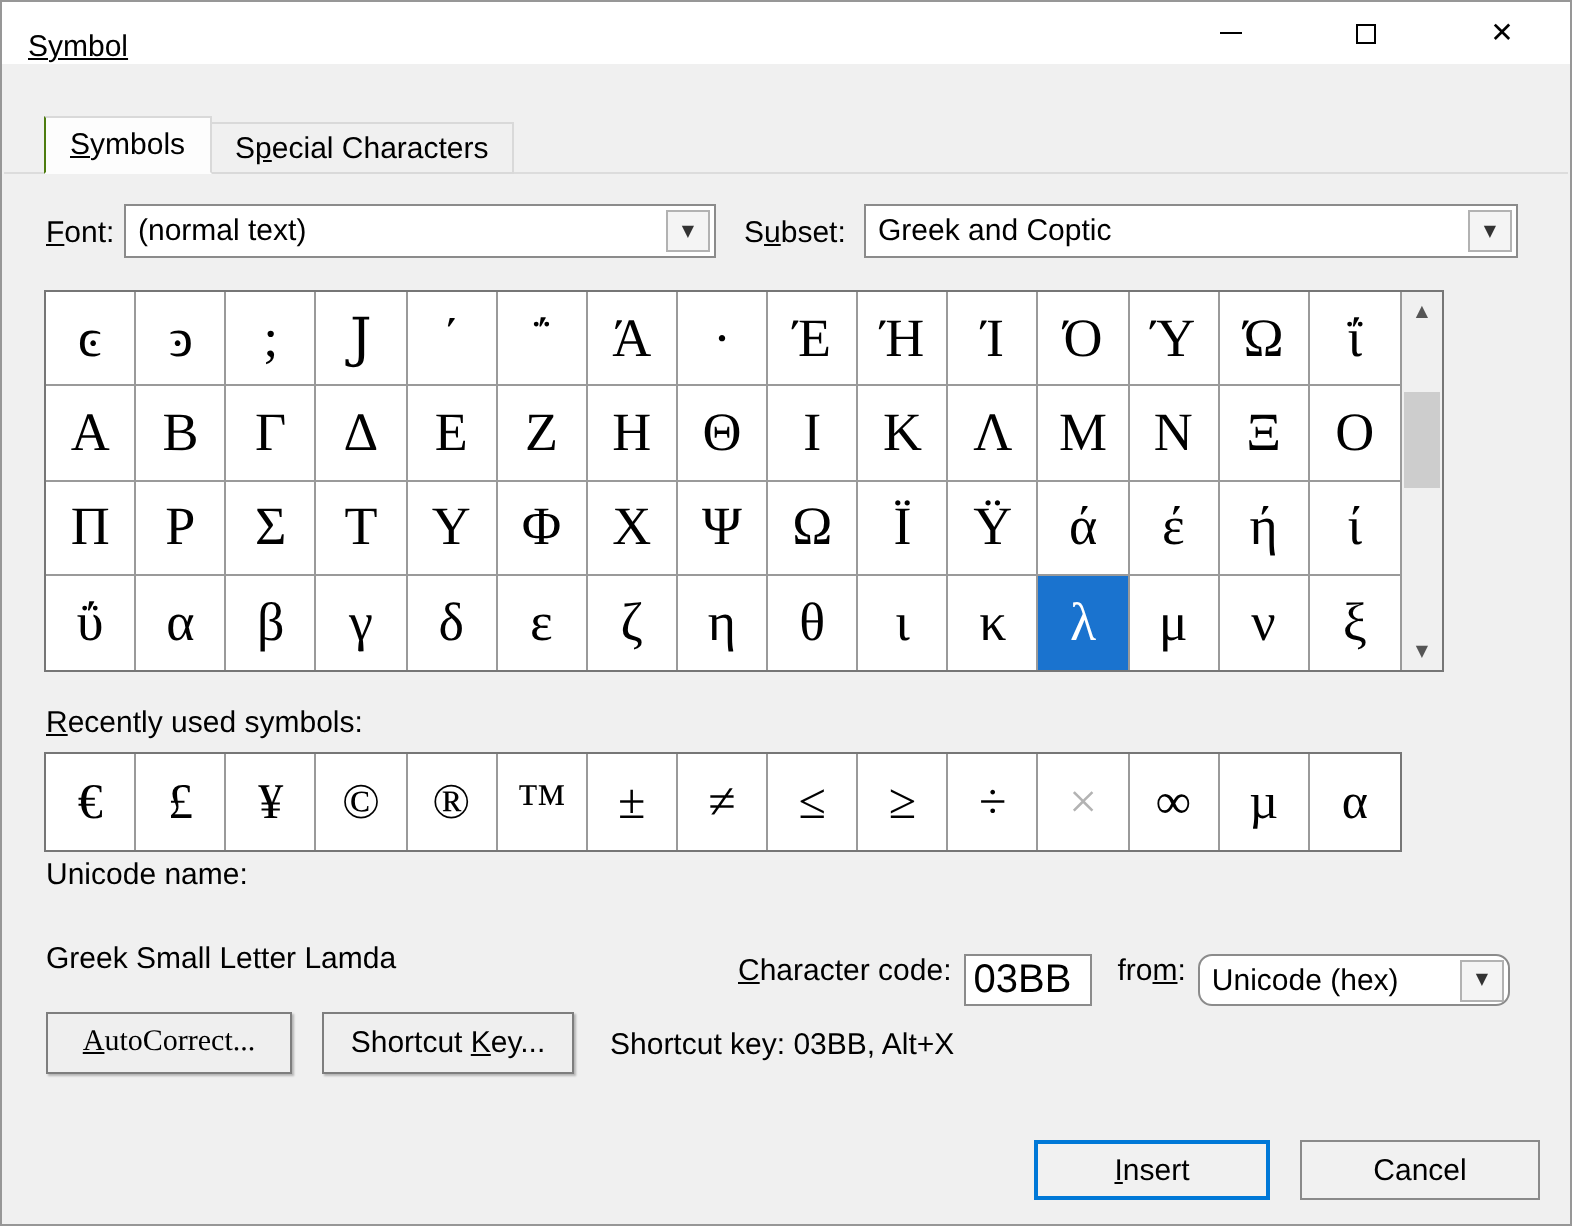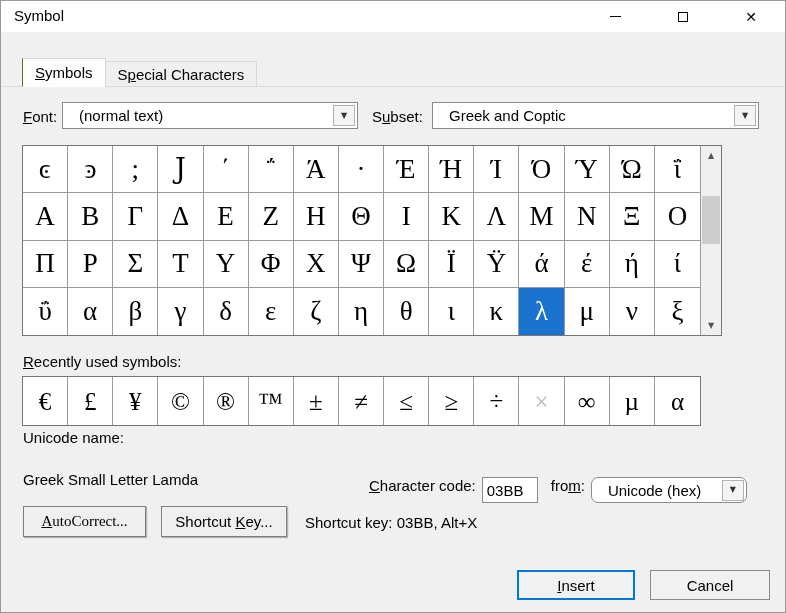--- a/index.html
+++ b/index.html
@@ -4,21 +4,21 @@
 <style>
   * { box-sizing: border-box; margin: 0; padding: 0; }
   html, body { width: 786px; height: 613px; background: #fff; }
   body { font-family: "Liberation Sans", "DejaVu Sans", sans-serif; font-size: 15px; color: #000; }
 
   .window { position: relative; width: 786px; height: 613px; background: #f0f0f0;
             border: 1px solid #979797; overflow: hidden; }
 
   
   .titlebar { position: absolute; top: 0; left: 0; width: 100%; height: 31px; background: #fff; }
-  .title { position: absolute; left: 13px; top: 6px; font-size: 15px; }
+  .title { position: absolute; left: 13px; top: 14px; font-size: 15px; text-decoration: underline; }
   .win-controls { position: absolute; top: 0; right: 0; height: 31px; display: flex; }
   .win-btn { width: 68px; height: 31px; display: flex; align-items: center; justify-content: center;
              background: #fff; border: none; }
   .icon-min { display: block; width: 11px; height: 1px; background: #000; }
   .icon-max { display: block; width: 10px; height: 10px; border: 1px solid #000; }
   .icon-close { font-family: "DejaVu Sans", sans-serif; font-size: 14px; line-height: 1; }
 
   
   .tabs { position: absolute; left: 21px; top: 57px; display: flex; align-items: flex-end; z-index: 2; height: 29px; }
   .tabline { position: absolute; left: 1px; right: 1px; top: 85px; height: 1px; background: #dcdcdc; z-index: 1; }
@@ -27,21 +27,21 @@
   .tab:first-child { border-left: 1px solid #4d7c0f; }
   .tab.active { height: 29px; background: #fdfdfd; border-bottom: 1px solid #fdfdfd; z-index: 3; }
   .mn { text-decoration: underline; }
 
   .label { position: absolute; white-space: nowrap; }
 
   
   .combo { position: absolute; height: 27px; background: #fff; border: 1px solid #8b8b8b;
            display: flex; align-items: center; }
   .combo.inline { position: static; height: 26px; border-radius: 7px; }
-  .combo-value { flex: 1; padding-left: 16px; white-space: nowrap; overflow: hidden; }
+  .combo-value { flex: 1; padding-left: 6px; white-space: nowrap; overflow: hidden; }
   .combo-btn { width: 22px; height: 21px; margin-right: 2px; flex: none; background: #f4f4f4;
                border: 1px solid #b2b2b2; display: flex; align-items: center; justify-content: center; }
   .combo-arrow { font-family: "DejaVu Sans", sans-serif; font-size: 8px; color: #333; line-height: 1; }
 
   
   .gridwrap { position: absolute; left: 21px; top: 144px; width: 700px; height: 191px;
               background: #fff; border: 1px solid #767676; display: flex; }
   .symbol-grid { flex: 1; display: grid; grid-template-columns: repeat(15, 1fr); grid-template-rows: repeat(4, 1fr); }
   .cell { display: flex; align-items: center; justify-content: center; background: #fff;
           border-right: 1px solid #9a9a9a; border-bottom: 1px solid #9a9a9a;
@@ -62,22 +62,22 @@
   
   .recentwrap { position: absolute; left: 21px; top: 375px; width: 679px; height: 50px;
                 background: #fff; border: 1px solid #767676;
                 display: grid; grid-template-columns: repeat(15, 1fr); }
   .recentwrap .cell { border-bottom: none; font-size: 25px; }
   .recentwrap .cell:nth-child(15n) { border-right: none; }
 
   
   .charcode-row { position: absolute; left: 368px; top: 476px; height: 28px;
                   display: flex; align-items: flex-start; }
-  .text-input { width: 56px; height: 26px; border: 1px solid #8b8b8b; background: #fff;
-                font-family: inherit; font-size: 15px; padding: 0 4px; margin-left: 6px; }
+  .text-input { width: 64px; height: 26px; border: 1px solid #8b8b8b; background: #fff;
+                font-family: inherit; font-size: 20px; padding: 0 4px; margin-left: 6px; }
   .from-label { margin-left: 13px; white-space: nowrap; }
   .combo.from { width: 156px; margin-left: 6px; }
 
   
   .btn { position: absolute; background: #efefef; border: 1px solid #7e7e7e;
          box-shadow: 1px 1px 1px rgba(0,0,0,0.25); font-family: inherit; font-size: 15px;
          display: flex; align-items: center; justify-content: center; white-space: nowrap; }
   .btn.flat { box-shadow: none; border-color: #8a8a8a; background: #f1f1f1; }
   .btn.default { border: 2px solid var(--accent, #0078d7); box-shadow: none; background: #f1f1f1; }
 </style>

